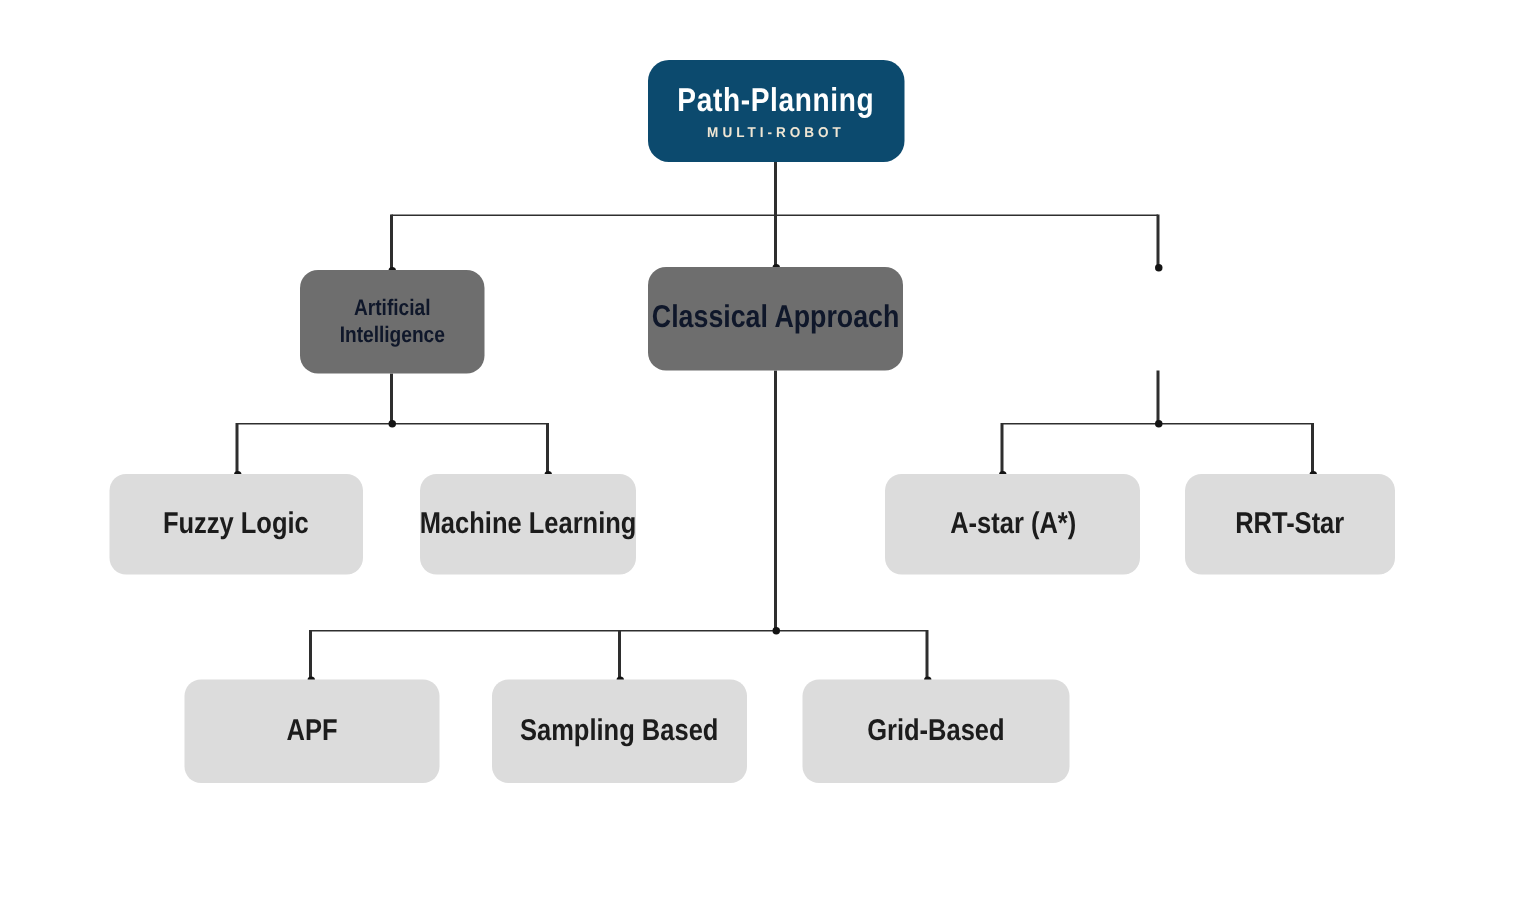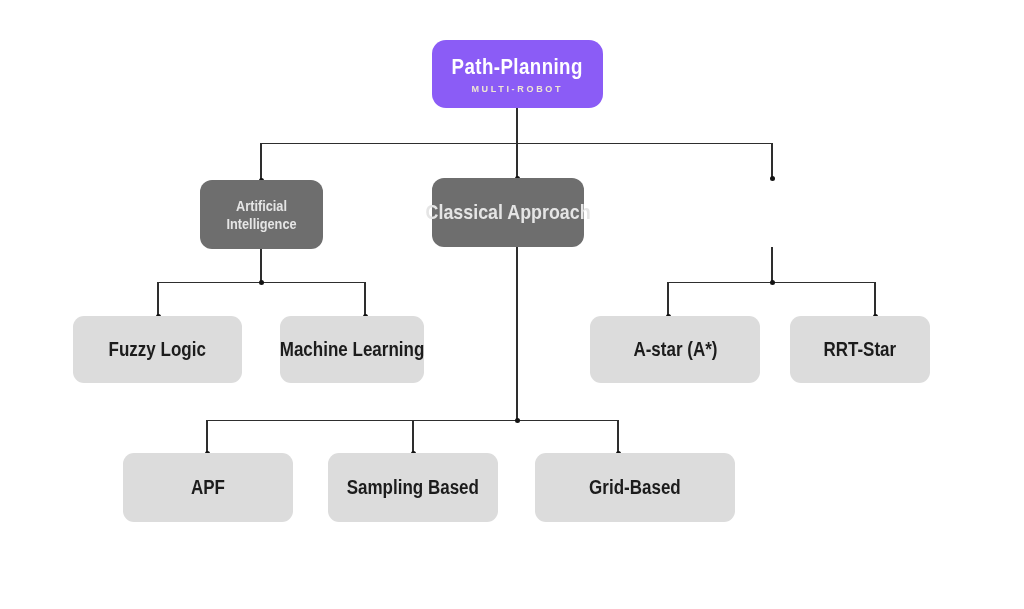--- a/index.html
+++ b/index.html
@@ -14,27 +14,27 @@
   .node {
     position: absolute;
     display: flex;
     flex-direction: column;
     align-items: center;
     justify-content: center;
     text-align: center;
     box-sizing: border-box;
   }
   .node-root {
-    background: #8b5cf6;
+    background: #0c4a6e;
     color: #ffffff;
     border-radius: 14px;
   }
   .node-branch {
     background: #6e6e6e;
-    color: #e5e5e5;
+    color: #0f172a;
     border-radius: 12px;
   }
   .node-leaf {
     background: #dcdcdc;
     color: #1c1c1c;
     border-radius: 11px;
     text-align: center;
   }
   .lbl {
     display: inline-block;
@@ -115,21 +115,21 @@
 
   <div class="node node-root" style="left:432px; top:40px; width:171px; height:68px;">
     <span class="lbl root-title">Path-Planning</span>
     <span class="root-sub">MULTI-ROBOT</span>
   </div>
 
   <div class="node node-branch" style="left:200px; top:180px; width:123px; height:69px; padding:0 8px;">
     <span class="lbl lbl-wrap branch-lbl-sm">Artificial Intelligence</span>
   </div>
 
-  <div class="node node-branch" style="left:432px; top:178px; width:152px; height:69px;">
+  <div class="node node-branch" style="left:432px; top:178px; width:170px; height:69px;">
     <span class="lbl branch-lbl">Classical Approach</span>
   </div>
 
 
   <div class="node node-leaf" style="left:73px; top:316px; width:169px; height:67px;">
     <span class="lbl leaf-lbl">Fuzzy Logic</span>
   </div>
 
   <div class="node node-leaf" style="left:280px; top:316px; width:144px; height:67px;">
     <span class="lbl leaf-lbl">Machine Learning</span>
@@ -144,17 +144,17 @@
   </div>
 
   <div class="node node-leaf" style="left:123px; top:453px; width:170px; height:69px;">
     <span class="lbl leaf-lbl">APF</span>
   </div>
 
   <div class="node node-leaf" style="left:328px; top:453px; width:170px; height:69px;">
     <span class="lbl leaf-lbl">Sampling Based</span>
   </div>
 
-  <div class="node node-leaf" style="left:535px; top:453px; width:200px; height:69px;">
+  <div class="node node-leaf" style="left:535px; top:453px; width:178px; height:69px;">
     <span class="lbl leaf-lbl">Grid-Based</span>
   </div>
 
 </div>
 
 </body></html>

